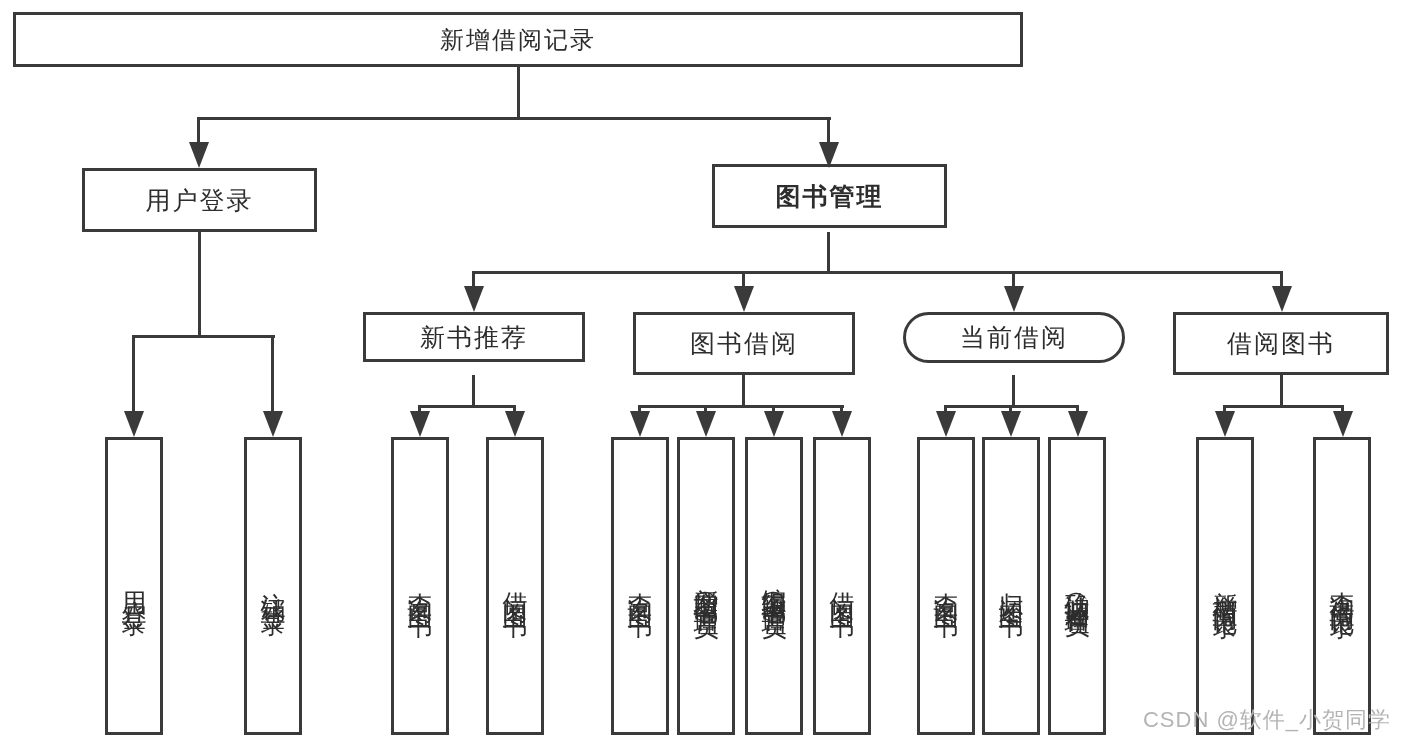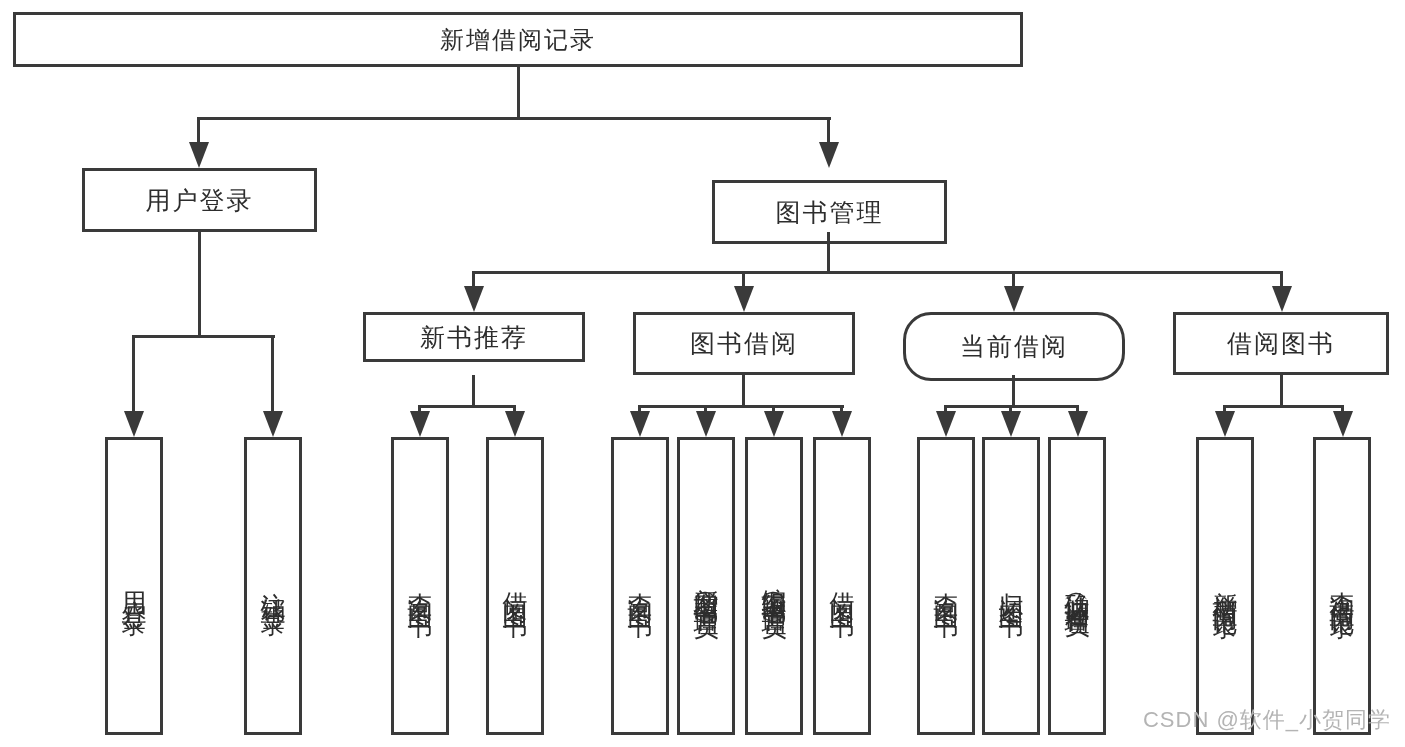--- a/index.html
+++ b/index.html
@@ -38,31 +38,31 @@
 
 <div id="canvas">
 
   <div class="node" style="left:13px;top:12px;width:1010px;height:55px;font-size:24px;">
     <span>新增借阅记录</span>
   </div>
 
   <div class="node" style="left:82px;top:168px;width:235px;height:64px;">
     <span>用户登录</span>
   </div>
-  <div class="node" style="left:712px;top:180px;width:235px;height:64px;">
+  <div class="node" style="left:712px;top:164px;width:235px;height:64px;font-weight:bold;">
     <span>图书管理</span>
   </div>
 
   <div class="node" style="left:363px;top:312px;width:222px;height:50px;">
     <span>新书推荐</span>
   </div>
   <div class="node" style="left:633px;top:312px;width:222px;height:63px;align-items:center;">
     <span>图书借阅</span>
   </div>
-  <div class="node" style="left:903px;top:312px;width:222px;height:69px;border-radius:28px;">
+  <div class="node" style="left:903px;top:312px;width:222px;height:51px;border-radius:28px;">
     <span>当前借阅</span>
   </div>
   <div class="node" style="left:1173px;top:312px;width:216px;height:63px;">
     <span>借阅图书</span>
   </div>
 
   <div class="leaf" style="left:105px;">
     <span>用户登录</span>
   </div>
   <div class="leaf" style="left:244px;">

